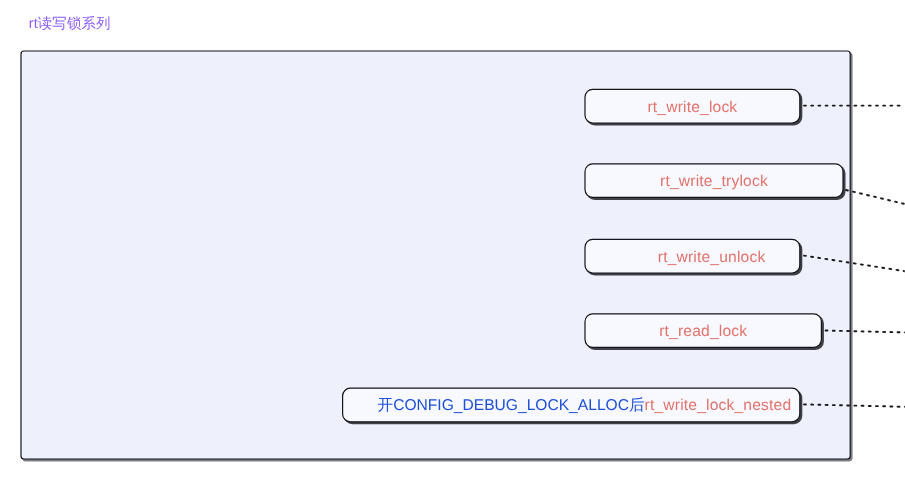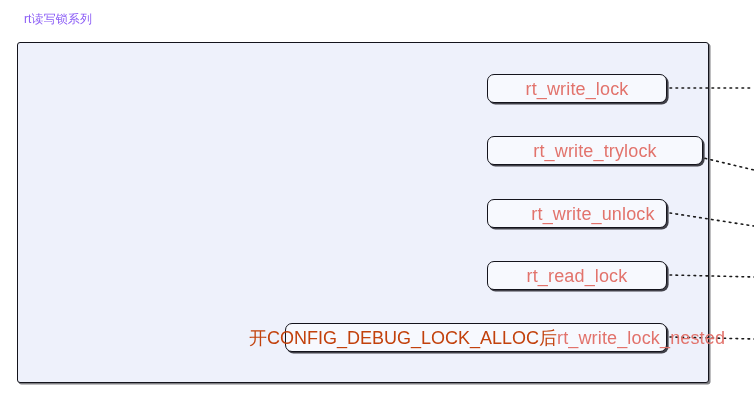--- a/index.html
+++ b/index.html
@@ -64,28 +64,28 @@
     background: #f7f9fe;
     border: 1.7px solid #14141c;
     border-radius: 7px;
     display: flex;
     align-items: center;
     justify-content: center;
     box-shadow: 1.6px 1.6px 0 rgba(20,20,28,0.8);
     height: 29px;
   }
   .node-label {
-    font-size: 18px;
+    font-size: 13px;
     line-height: 14px;
     color: #e2736c;
     white-space: nowrap;
     letter-spacing: 0.15px;
   }
   .node-label .prefix-cn {
-    color: #c2410c;
+    color: #1d4ed8;
     letter-spacing: 0;
     margin-left: 22px;
   }
 </style>
 </head>
 <body>
 
 <div id="diagram-root">
 
   <div class="diagram-title">rt读写锁系列</div>
@@ -103,21 +103,21 @@
   <div id="node-layer">
       <div class="node-box" style="left: 487px; top: 74px; width: 180px;">
         <span class="node-label"><span class="api-name">rt_write_lock</span></span>
       </div>
       <div class="node-box" style="left: 487px; top: 136px; width: 216px;">
         <span class="node-label"><span class="api-name">rt_write_trylock</span></span>
       </div>
       <div class="node-box" style="left: 487px; top: 199px; width: 180px; padding-left: 32px;">
         <span class="node-label"><span class="api-name">rt_write_unlock</span></span>
       </div>
-      <div class="node-box" style="left: 487px; top: 261px; width: 180px;">
+      <div class="node-box" style="left: 487px; top: 261px; width: 198px;">
         <span class="node-label"><span class="api-name">rt_read_lock</span></span>
       </div>
       <div class="node-box" style="left: 285px; top: 323px; width: 382px;">
         <span class="node-label"><span class="prefix-cn">开CONFIG_DEBUG_LOCK_ALLOC后</span><span class="api-name">rt_write_lock_nested</span></span>
       </div>
     </div>
 
 </div>
 
 </body></html>

